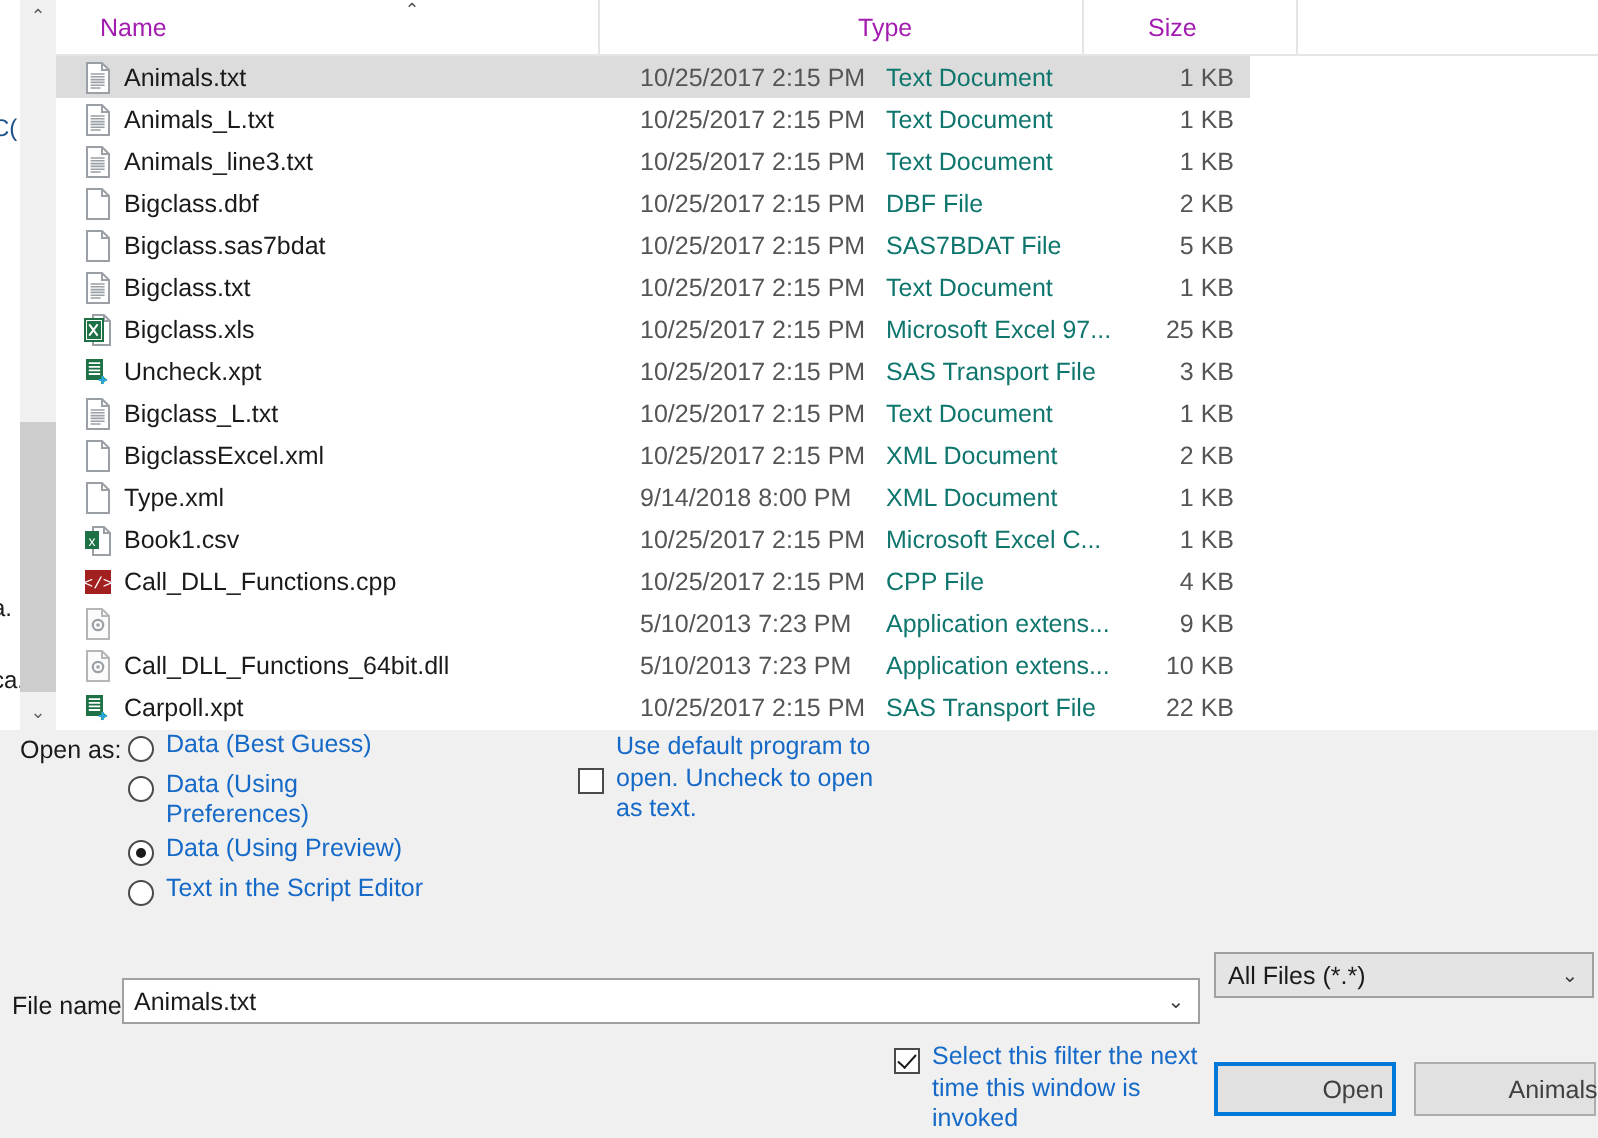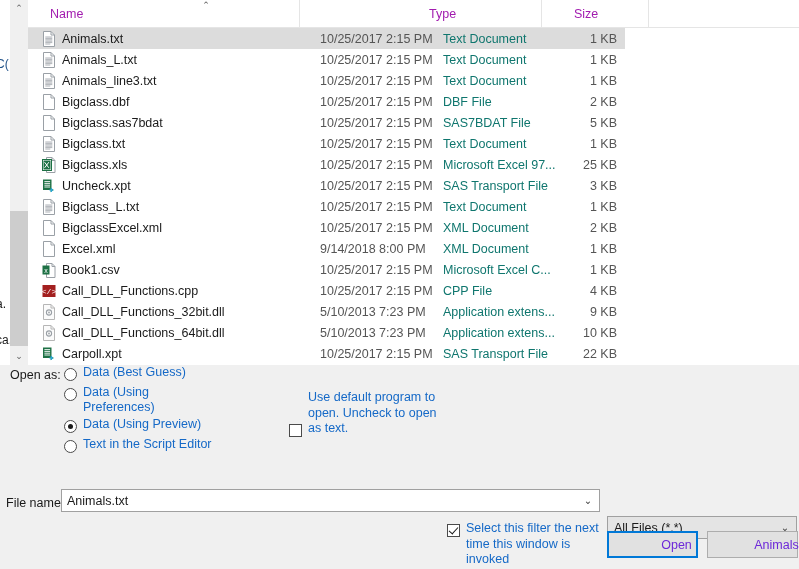--- a/index.html
+++ b/index.html
@@ -116,21 +116,21 @@
   .radio.on::after {
     content: ""; position: absolute; left: 3px; top: 3px;
     width: 5px; height: 5px; border-radius: 50%; background: #1a1a1a;
   }
   .radio-label {
     font-size: 12.5px; color: #1569c7; line-height: 15px; max-width: 130px;
   }
 
   .defaultprog {
     position: absolute; left: 289px; top: 366px; width: 160px;
-    display: flex; align-items: flex-end; margin-top: 24px;
+    display: flex; align-items: center;
   }
   .chk {
     width: 13px; height: 13px; flex: 0 0 13px;
     border: 1px solid #4a4a4a; background: #fff;
     margin-top: 3px; margin-right: 6px; position: relative;
   }
   .chk.on::after {
     content: ""; position: absolute; left: 3px; top: 0px;
     width: 4px; height: 8px; border: solid #1a1a1a;
     border-width: 0 1.6px 1.6px 0; transform: rotate(42deg);
@@ -148,35 +148,35 @@
     display: flex; align-items: center;
   }
   .filename-box .val {
     flex: 1; padding-left: 5px; font-size: 12.5px; color: #1a1a1a;
     border: none; outline: none; background: transparent;
     font-family: "Liberation Sans", sans-serif;
   }
   .caret { width: 22px; text-align: center; font-size: 10px; color: #3a3a3a; }
 
   .filter-box {
-    position: absolute; left: 607px; top: 516px; width: 190px; height: 23px;
+    position: absolute; left: 607px; top: 476px; width: 190px; height: 23px;
     background: #e4e4e4; border: 1px solid #a0a0a0;
     display: flex; align-items: center;
   }
   .filter-box .val { flex: 1; padding-left: 6px; font-size: 12.5px; color: #1a1a1a; }
 
   .filter-chk {
     position: absolute; left: 447px; top: 521px; width: 155px;
     display: flex; align-items: flex-start;
   }
 
   .btn {
     position: absolute; height: 27px; width: 91px;
     background: #e1e1e1; border: 1px solid #adadad;
-    font-size: 12.5px; color: #6d28d9;
+    font-size: 12.5px; color: #404040;
     display: flex; align-items: center; justify-content: center;
     font-family: "Liberation Sans", sans-serif;
     padding-left: 48px;
   }
   .btn-open { left: 607px; top: 531px; border: 2px solid #0078d7; background: #e1e1e1; }
   .btn-cancel { left: 707px; top: 531px; }
 </style>
 </head>
 <body>
 
@@ -366,21 +366,21 @@
           <div class="cell-size">2 KB</div>
         </div>
         <div class="row">
           <div class="cell-name">
             <span class="ficon">
               <svg width="14" height="16" viewBox="0 0 14 16">
                 <path d="M1.5 0.5h7.5l3.5 3.5v11.5h-11z" fill="#fff" stroke="#9aa0a6"></path>
                 <path d="M9 0.5v3.5h3.5" fill="none" stroke="#9aa0a6"></path>
               </svg>
             </span>
-            <span class="label">Excel.xml</span>
+            <span class="label">Type.xml</span>
           </div>
           <div class="cell-date">9/14/2018 8:00 PM</div>
           <div class="cell-type">XML Document</div>
           <div class="cell-size">1 KB</div>
         </div>
         <div class="row">
           <div class="cell-name">
             <span class="ficon">
               <svg width="14" height="16" viewBox="0 0 14 16">
                 <path d="M4.5 1.5h5.5l3 3v11h-8.5z" fill="#fff" stroke="#9aa0a6"></path>
@@ -412,21 +412,20 @@
         <div class="row">
           <div class="cell-name">
             <span class="ficon">
               <svg width="14" height="16" viewBox="0 0 14 16">
                 <path d="M1.5 0.5h7.5l3.5 3.5v11.5h-11z" fill="#fbfbfb" stroke="#b6b6b6"></path>
                 <path d="M9 0.5v3.5h3.5" fill="none" stroke="#b6b6b6"></path>
                 <circle cx="7" cy="8.5" r="2.6" fill="none" stroke="#9aa0a6" stroke-width="1.1"></circle>
                 <circle cx="7" cy="8.5" r="0.9" fill="#9aa0a6"></circle>
               </svg>
             </span>
-            <span class="label">Call_DLL_Functions_32bit.dll</span>
           </div>
           <div class="cell-date">5/10/2013 7:23 PM</div>
           <div class="cell-type">Application extens...</div>
           <div class="cell-size">9 KB</div>
         </div>
         <div class="row">
           <div class="cell-name">
             <span class="ficon">
               <svg width="14" height="16" viewBox="0 0 14 16">
                 <path d="M1.5 0.5h7.5l3.5 3.5v11.5h-11z" fill="#fbfbfb" stroke="#b6b6b6"></path>

